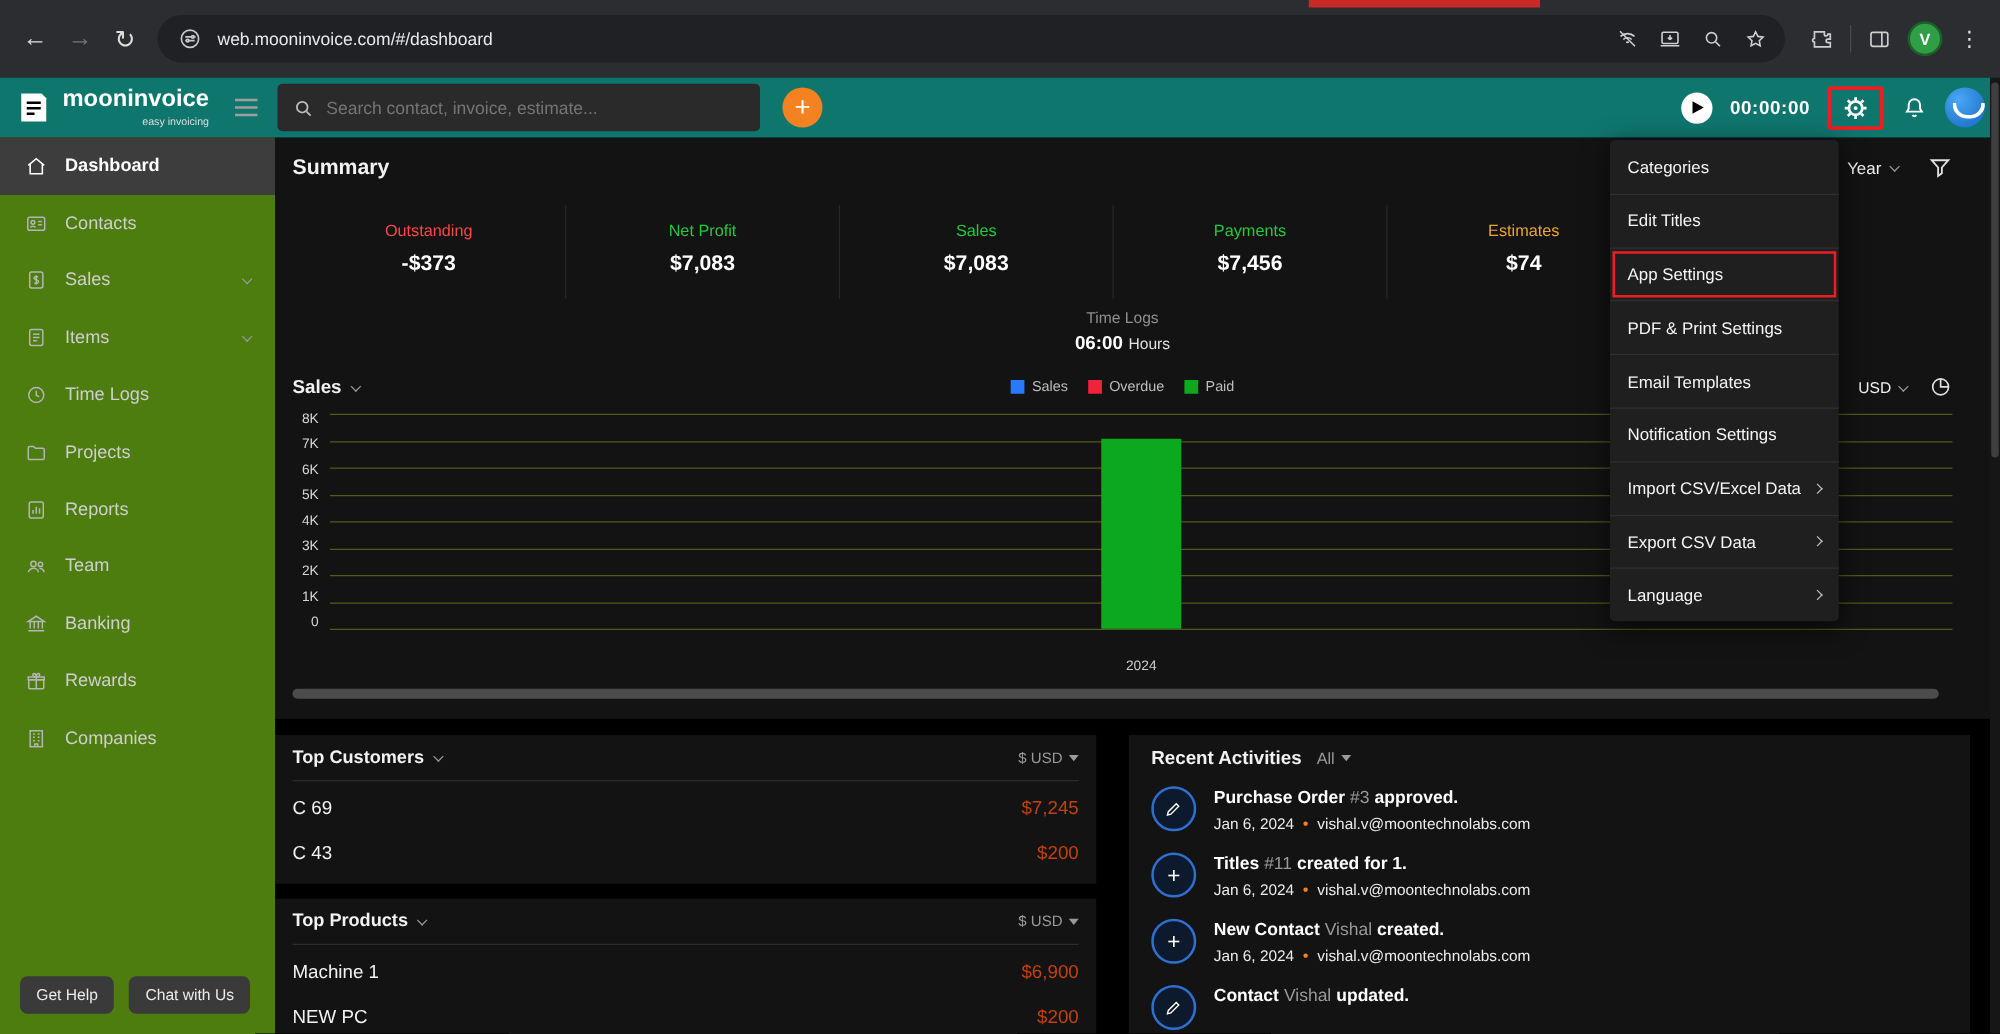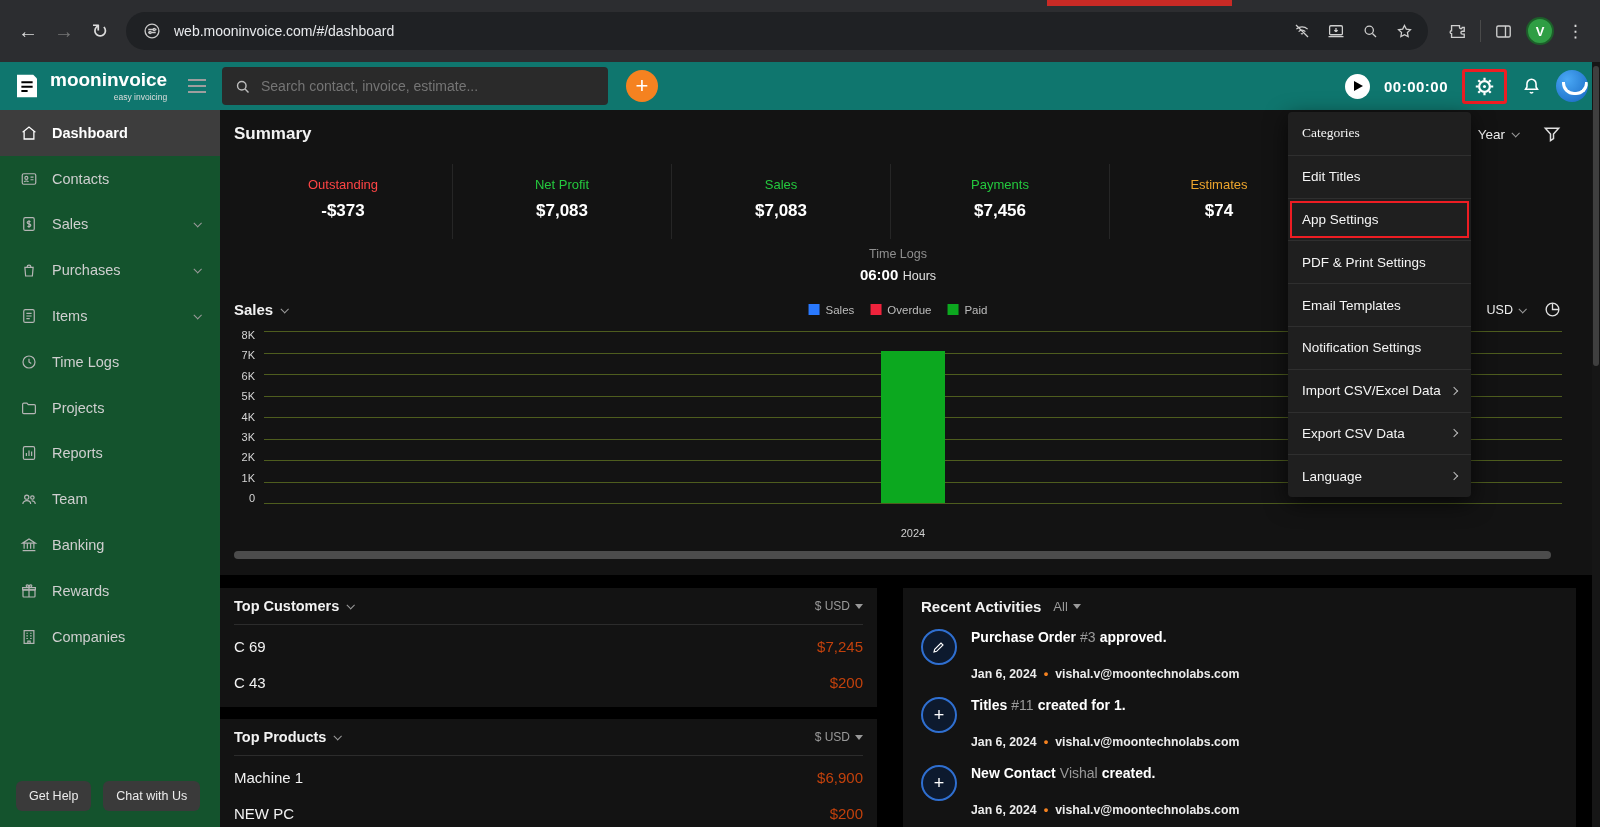--- a/index.html
+++ b/index.html
@@ -34,21 +34,21 @@
   .header-right { margin-left:auto; display:flex; align-items:center; gap:14px; }
   .play-btn { width:25px; height:25px; border-radius:50%; background:#fff; display:flex; align-items:center; justify-content:center; }
   .play-tri { width:0; height:0; border-left:9px solid #000; border-top:5.5px solid transparent; border-bottom:5.5px solid transparent; margin-left:2px; }
   .timer { font-size:15px; font-weight:bold; color:#fff; letter-spacing:.5px; }
   .gear-box { border:3px solid #ee1d23; border-radius:3px; padding:3px 8px; display:flex; align-items:center; }
   .avatar-user { width:32px; height:32px; border-radius:50%; background:radial-gradient(circle at 35% 30%, #4aa8f5, #1565c0); position:relative; overflow:hidden; }
   .avatar-user::after { content:""; position:absolute; left:6px; top:12px; width:20px; height:10px; border:3px solid #fff; border-top:none; border-radius:0 0 12px 12px; }
 
   
   .app-body { display:flex; height:717px; }
-  .sidebar { width:220px; background:#14532d; position:relative; flex:0 0 auto; }
+  .sidebar { width:220px; background:#4d7c0f; position:relative; flex:0 0 auto; }
   .side-item { height:45.8px; display:flex; align-items:center; gap:14px; padding:0 20px; color:#cfcfcf; font-size:14.5px; }
   .side-item.active { background:#3d3d3d; color:#fff; font-weight:bold; }
   .side-item svg { flex:0 0 auto; }
   .side-chev { margin-left:auto; }
   .chev-down { display:inline-block; width:6px; height:6px; border-right:1.7px solid #9a9a9a; border-bottom:1.7px solid #9a9a9a; transform:rotate(45deg) translateY(-1px); }
   .chev-right { display:inline-block; width:6px; height:6px; border-right:1.7px solid #bdbdbd; border-bottom:1.7px solid #bdbdbd; transform:rotate(-45deg); }
   .side-bottom { position:absolute; bottom:16px; left:16px; display:flex; gap:12px; }
   .side-btn { background:#3a3a3a; color:#ececec; font-size:12.5px; padding:8px 13px; border-radius:6px; }
 
   .main { flex:1; padding-right:8px; display:flex; flex-direction:column; overflow:hidden; }
@@ -100,27 +100,27 @@
 
   .activities { flex:1; padding:10px 18px; }
   .act-head { display:flex; align-items:center; gap:12px; margin-bottom:14px; }
   .act-title { font-weight:bold; font-size:15px; }
   .act-filter { color:#9a9a9a; font-size:13px; display:flex; align-items:center; gap:5px; }
   .act-item { display:flex; gap:14px; margin-bottom:16px; }
   .act-icon { width:36px; height:36px; border-radius:50%; border:2px solid #2f6fd0; background:#0d1a2e; display:flex; align-items:center; justify-content:center; flex:0 0 auto; color:#fff; }
   .act-icon .plus-g { font-size:18px; line-height:1; color:#fff; }
   .act-line1 { font-size:14px; font-weight:bold; color:#fff; }
   .act-ref { color:#9a9a9a; font-weight:normal; margin:0 4px; }
-  .act-line2 { font-size:12.3px; margin-top:21px; font-weight:bold; color:#ececec; display:flex; align-items:center; gap:7px; }
+  .act-line2 { font-size:12.3px; margin-top:6px; font-weight:normal; color:#ececec; display:flex; align-items:center; gap:7px; }
   .act-dot { color:#f58220; font-size:13px; }
 
   
   .settings-menu { position:absolute; left:1288px; top:112px; width:183px; background:#1f1f1f; border-radius:4px; box-shadow:0 6px 22px rgba(0,0,0,.65); z-index:40; }
   .menu-item { height:42.8px; display:flex; align-items:center; padding:0 14px; font-size:13.5px; color:#f5f5f5; border-top:1px solid #2f2f2f; position:relative; }
-  .menu-item:first-child { border-top:none;font-family:Liberation Serif, serif; }
+  .menu-item:first-child { border-top:none; }
   .menu-item .sub { margin-left:auto; }
   .menu-red { position:absolute; left:2px; right:2px; top:2px; bottom:2px; border:2.5px solid #ee1d23; pointer-events:none; }
 
   .vscroll { position:absolute; right:0; top:62px; bottom:0; width:8px; background:#161616; z-index:60; }
   .vthumb { position:absolute; top:4px; left:1px; width:6px; height:300px; border-radius:3px; background:#3f3f3f; }
 
   svg.ic { display:block; }
 </style>
 </head>
 <body>
@@ -241,28 +241,20 @@
       <div class="side-item">
         <svg class="ic" width="18" height="18" viewBox="0 0 24 24" fill="none" stroke="#b5b5b5" stroke-width="1.6">
             <rect x="5" y="3.5" width="14" height="17" rx="2"></rect>
             <path d="M12 7v10M10 15c2.4 1.4 4.4.1 4.4-1.3 0-2.4-4.8-1.5-4.8-3.8 0-1.4 2-2.3 4.4-1"></path>
           </svg>
         <span>Sales</span>
         <span class="side-chev chev-down"></span>
       </div>
       <div class="side-item">
         <svg class="ic" width="18" height="18" viewBox="0 0 24 24" fill="none" stroke="#b5b5b5" stroke-width="1.6">
-            <path d="M6.5 8.5h11L16.5 20h-9z"></path>
-            <path d="M9.5 8.5V8a2.5 2.5 0 0 1 5 0v.5"></path>
-          </svg>
-        <span>Purchases</span>
-        <span class="side-chev chev-down"></span>
-      </div>
-      <div class="side-item">
-        <svg class="ic" width="18" height="18" viewBox="0 0 24 24" fill="none" stroke="#b5b5b5" stroke-width="1.6">
             <rect x="5" y="3.5" width="14" height="17" rx="2"></rect>
             <path d="M8.5 8.5h7M8.5 12h7M8.5 15.5h4.5"></path>
           </svg>
         <span>Items</span>
         <span class="side-chev chev-down"></span>
       </div>
       <div class="side-item">
         <svg class="ic" width="18" height="18" viewBox="0 0 24 24" fill="none" stroke="#b5b5b5" stroke-width="1.6">
             <circle cx="12" cy="12" r="8"></circle>
             <path d="M12 7.5V12l3 2"></path>

